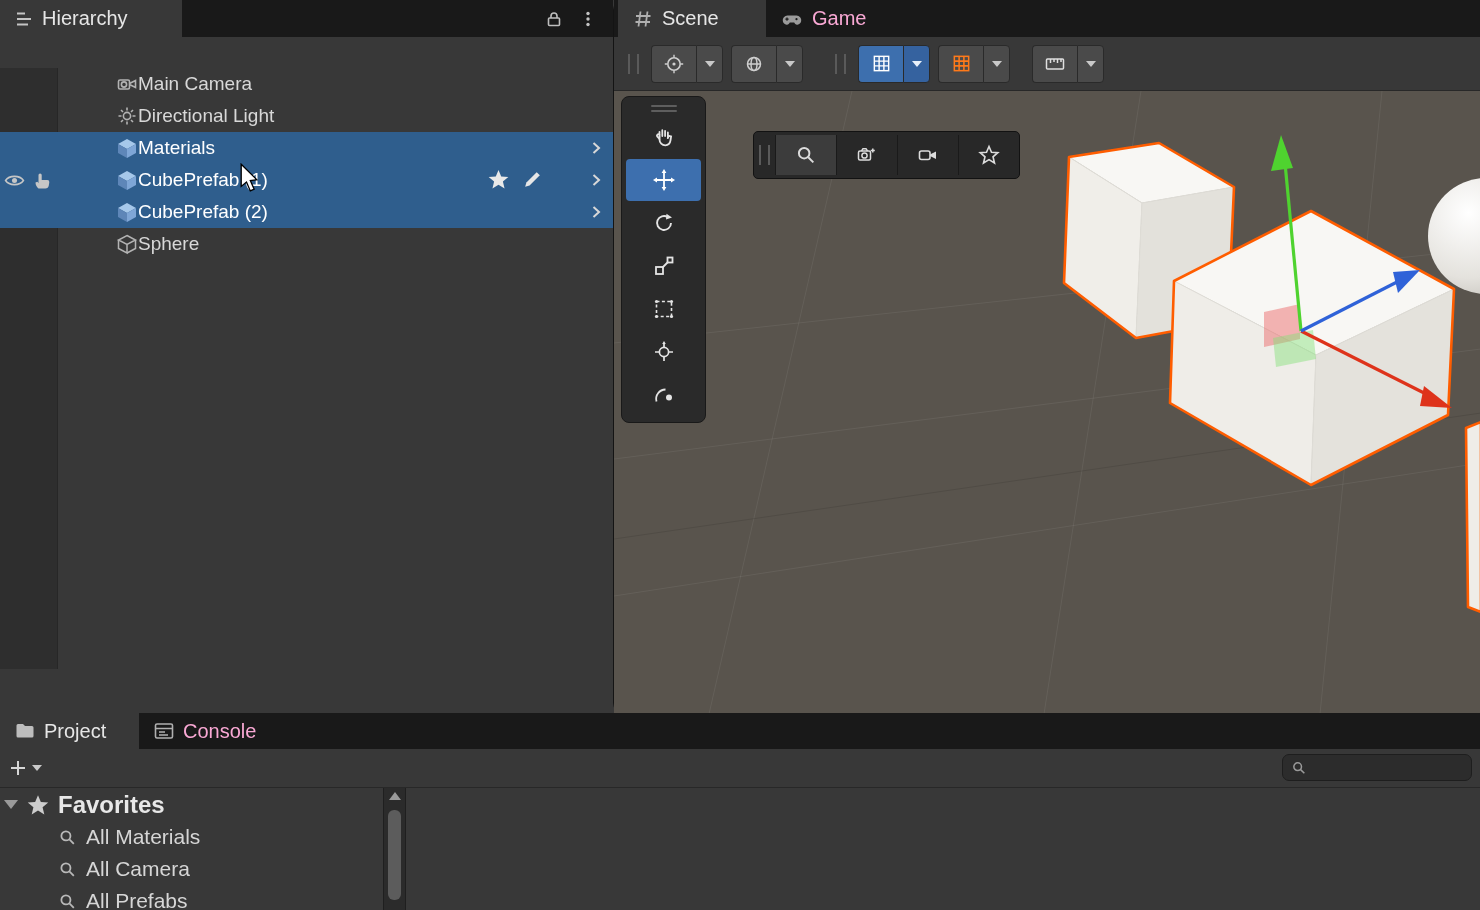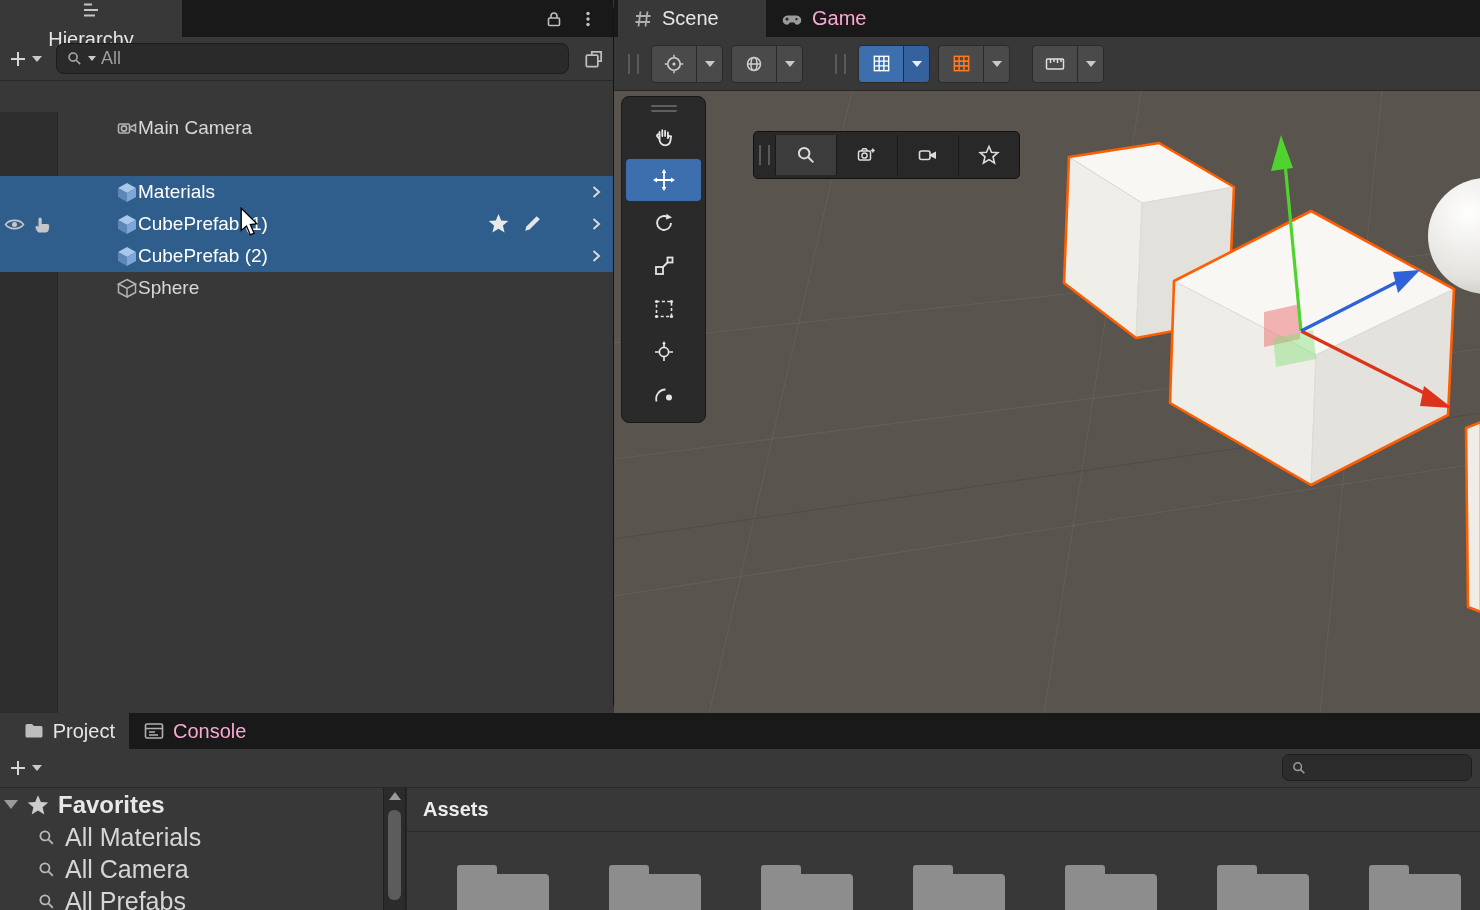--- a/index.html
+++ b/index.html
@@ -59,41 +59,41 @@
   .cb-btn{width:60px;height:40px;display:flex;align-items:center;justify-content:center;border-left:1px solid #1A1A1A;}
   .cb-btn.lit{background:#3C3C3C;}
   
   #bottom{left:0;top:713px;width:1480px;height:197px;background:#383838;}
   #bottom .tabstrip{height:36px;}
   #bottom .toolbar{height:38px;padding:0 8px;position:relative;}
   #b-search{position:absolute;right:8px;top:5px;width:190px;height:27px;background:#2C2C2C;border:1px solid #1E1E1E;border-radius:7px;display:flex;align-items:center;padding:0 8px;box-sizing:border-box;}
   #b-content{display:flex;height:123px;}
   #fav{width:383px;position:relative;overflow:hidden;}
   .fav-head{height:33px;display:flex;align-items:center;gap:8px;padding-left:4px;color:#E8E8E8;font-size:24px;font-weight:bold;}
-  .fav-item{height:32px;display:flex;align-items:center;gap:9px;color:#D6D6D6;font-size:25px;margin-left:37px;}
+  .fav-item{height:32px;display:flex;align-items:center;gap:9px;padding-left:58px;color:#D6D6D6;font-size:21px;}
   #vscroll{width:21px;background:#2B2B2B;border-left:1px solid #1F1F1F;border-right:1px solid #1F1F1F;position:relative;}
   #vscroll .up{position:absolute;left:5px;top:4px;width:0;height:0;border-left:6px solid transparent;border-right:6px solid transparent;border-bottom:8px solid #9A9A9A;}
   #vscroll .thumb{position:absolute;left:4px;top:22px;width:13px;height:90px;background:#5C5C5C;border-radius:6px;}
   #assets{flex:1;position:relative;overflow:hidden;border-left:1px solid #262626;}
   .assets-head{height:43px;display:flex;align-items:center;padding-left:16px;font-size:20px;font-weight:bold;color:#EDEDED;border-bottom:1px solid #2A2A2A;}
   .folder{position:absolute;top:86px;width:92px;height:64px;background:#8D8D8D;border-radius:4px;}
   .folder::before{content:"";position:absolute;top:-9px;left:0;width:40px;height:12px;background:#8D8D8D;border-radius:3px 3px 0 0;}
   
   .selo{fill:none;stroke:var(--outline-orange,#FF5D00);stroke-width:2.6;stroke-linejoin:round;}
   .gzg{stroke:var(--gizmo-green,#4FD32F);} .gzgh{fill:var(--gizmo-green,#4FD32F);}
   .gzr{stroke:var(--gizmo-red,#DE331B);}  .gzrh{fill:var(--gizmo-red,#DE331B);}
   .gzb{stroke:var(--gizmo-blue,#2F62D8);} .gzbh{fill:var(--gizmo-blue,#2F62D8);}
   #cursor{position:absolute;left:236px;top:126px;z-index:9;}
 </style>
 </head>
 <body>
 
 <div id="hierarchy" class="panel">
   <div class="tabstrip">
-    <div class="tab active" style="width:182px;box-sizing:border-box;flex-direction:column;">
+    <div class="tab active" style="width:182px;box-sizing:border-box;">
       <span class="icon-btn">
         <svg width="20" height="20" viewBox="0 0 20 20">
             <path d="M3 4.5h8M3 10h14M3 15.5h11" stroke="#C4C4C4" stroke-width="2" fill="none"></path>
           </svg>
       </span>
       <span>Hierarchy</span>
     </div>
     <div class="strip-right">
       <span class="icon-btn">
         <svg width="18" height="18" viewBox="0 0 18 18" fill="none" stroke="#BDBDBD" stroke-width="1.6">
@@ -102,44 +102,20 @@
           </svg>
       </span>
       <span class="icon-btn">
         <svg width="18" height="18" viewBox="0 0 18 18" fill="#C4C4C4">
             <circle cx="9" cy="3.5" r="1.7"></circle>
             <circle cx="9" cy="9" r="1.7"></circle>
             <circle cx="9" cy="14.5" r="1.7"></circle>
           </svg>
       </span>
     </div>
-  </div>
-  <div class="toolbar">
-    <span class="icon-btn" style="gap:4px;">
-      <svg width="20" height="20" viewBox="0 0 20 20" stroke="#D6D6D6" stroke-width="2" fill="none">
-          <path d="M10 3v14M3 10h14"></path>
-        </svg>
-      <span class="caret"></span>
-    </span>
-    <div class="searchbox">
-      <span class="icon-btn">
-        <svg width="17" height="17" viewBox="0 0 18 18" fill="none" stroke="#A9A9A9" stroke-width="1.7">
-            <circle cx="7.5" cy="7.5" r="4.3"></circle>
-            <path d="M10.8 10.8L15 15"></path>
-          </svg>
-      </span>
-      <span class="caret"></span>
-      <span>All</span>
-    </div>
-    <span class="icon-btn">
-      <svg width="22" height="22" viewBox="0 0 20 20" fill="none" stroke="#BDBDBD" stroke-width="1.6">
-          <rect x="3" y="6.5" width="10.5" height="10.5" rx="1"></rect>
-          <path d="M8 6.5V3.5h8.5V12h-3"></path>
-        </svg>
-    </span>
   </div>
   <div id="tree">
     <div id="gutter"></div>
     <div id="gutter-sel"></div>
     <div id="gutter-icons">
       <span class="icon-btn">
         <svg width="21" height="15" viewBox="0 0 20 14" fill="none" stroke="#C6C6C6" stroke-width="1.5">
             <path d="M1.5 7C5 1.8 15 1.8 18.5 7 15 12.2 5 12.2 1.5 7Z"></path>
             <circle cx="10" cy="7" r="2.4" fill="#C6C6C6" stroke="none"></circle>
           </svg>
@@ -154,20 +130,29 @@
 
     <div class="row" style="top:31px">
       <span class="obj-icon">
         <svg width="22" height="22" viewBox="0 0 22 22" fill="none" stroke="#B3B3B3" stroke-width="1.6">
             <rect x="2.5" y="7" width="11" height="9" rx="1.5"></rect>
             <path d="M13.5 10.5l6-3v7l-6-3"></path>
             <circle cx="8" cy="11.5" r="2.6"></circle>
           </svg>
       </span>
       <span class="row-label">Main Camera</span>
+    </div>
+    <div class="row" style="top:63px">
+      <span class="obj-icon">
+        <svg width="22" height="22" viewBox="0 0 22 22" fill="none" stroke="#B3B3B3" stroke-width="1.6">
+            <circle cx="11" cy="11" r="3.6"></circle>
+            <path d="M11 2.5v3M11 16.5v3M2.5 11h3M16.5 11h3M5 5l2 2M17 5l-2 2M5 17l2-2M17 17l-2-2"></path>
+          </svg>
+      </span>
+      <span class="row-label">Directional Light</span>
     </div>
     <div class="row sel" style="top:95px">
       <span class="obj-icon">
         <svg width="22" height="22" viewBox="0 0 22 22">
             <polygon points="11,2 20,7 11,12 2,7" fill="#A6C8EA"></polygon>
             <polygon points="2,7 11,12 11,21 2,16" fill="#5E86B8"></polygon>
             <polygon points="20,7 11,12 11,21 20,16" fill="#7FA6D6"></polygon>
           </svg>
       </span>
       <span class="row-label">Materials</span>
@@ -459,21 +444,21 @@
         <svg width="22" height="22" viewBox="0 0 22 22" fill="none" stroke="#DCDCDC" stroke-width="1.6">
             <polygon points="11,2.5 13.5,8.3 19.8,8.7 15,12.8 16.5,19 11,15.6 5.5,19 7,12.8 2.2,8.7 8.5,8.3"></polygon>
           </svg>
       </span>
     </div>
   </div>
 </div>
 
 <div id="bottom" class="panel">
   <div class="tabstrip">
-    <div class="tab active" style="width:129px;box-sizing:border-box;justify-content:flex-end;">
+    <div class="tab active" style="width:139px;box-sizing:border-box;">
       <span class="icon-btn">
         <svg width="22" height="22" viewBox="0 0 22 22" fill="#BDBDBD">
             <path d="M2.5 5.5A1.5 1.5 0 0 1 4 4h5l2 2h7a1.5 1.5 0 0 1 1.5 1.5V16A1.5 1.5 0 0 1 18 17.5H4A1.5 1.5 0 0 1 2.5 16z"></path>
           </svg>
       </span>
       <span>Project</span>
     </div>
     <div class="tab">
       <span class="icon-btn">
         <svg width="22" height="22" viewBox="0 0 22 22" fill="none" stroke="#B0B0B0" stroke-width="1.6">
@@ -537,24 +522,14 @@
               <path d="M10.8 10.8L15 15"></path>
             </svg>
         </span>
         <span>All Prefabs</span>
       </div>
     </div>
     <div id="vscroll">
       <span class="up"></span>
       <span class="thumb"></span>
     </div>
-    <div id="assets">
-      <div class="assets-head">Assets</div>
-      <div class="folder" style="left:50px"></div>
-      <div class="folder" style="left:202px"></div>
-      <div class="folder" style="left:354px"></div>
-      <div class="folder" style="left:506px"></div>
-      <div class="folder" style="left:658px"></div>
-      <div class="folder" style="left:810px"></div>
-      <div class="folder" style="left:962px"></div>
-    </div>
   </div>
 </div>
 
 </body></html>

